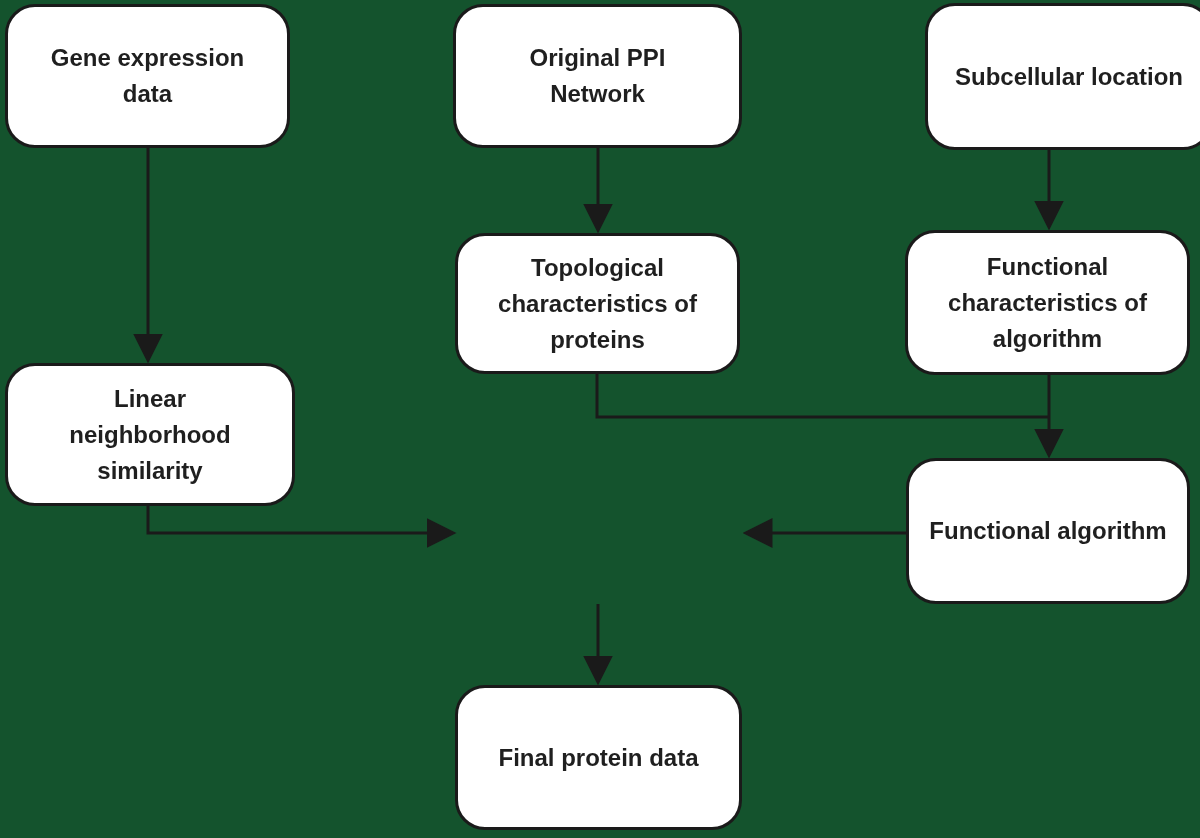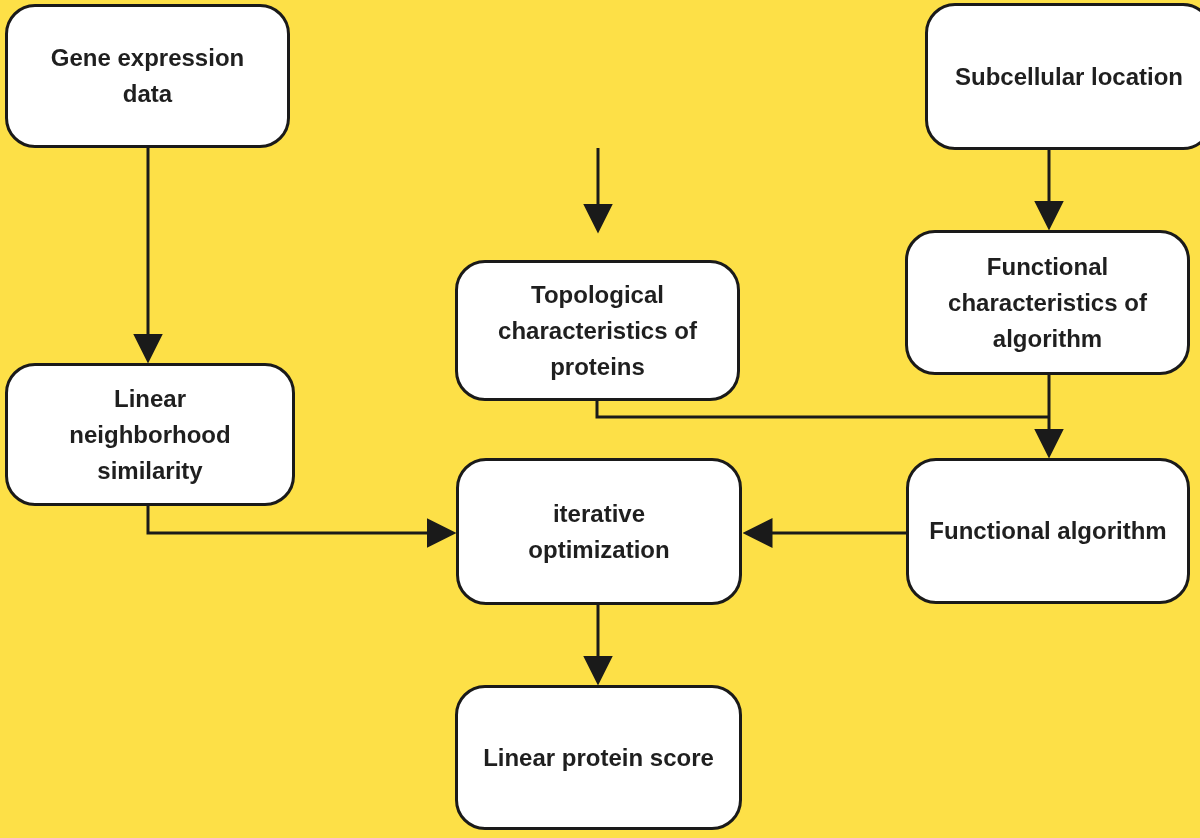--- a/index.html
+++ b/index.html
@@ -1,20 +1,20 @@
 <!DOCTYPE html>
 <html><head>
 <meta charset="utf-8">
 <style>
   html, body { margin: 0; padding: 0; background: #ffffff; }
   .canvas {
     position: relative;
     width: 1200px;
     height: 838px;
-    background: #fde047;
+    background: #14532d;
     font-family: "Liberation Sans", sans-serif;
     overflow: hidden;
   }
   .wires {
     position: absolute;
     left: 0; top: 0;
     width: 1200px; height: 838px;
     pointer-events: none;
   }
   .node {
@@ -35,21 +35,21 @@
   }
   .node .label { white-space: pre-line; }
   .serif-lines {
     font-family: "Liberation Serif", serif;
     white-space: pre-line;
   }
   
   .n-gene        { left: 5px;   top: 4px;   width: 285px; height: 144px; }
   .n-ppi         { left: 453px; top: 4px;   width: 289px; height: 144px; }
   .n-subcellular { left: 904px; top: 3px;   width: 288px; height: 147px; margin-left: 21px; }
-  .n-topological { left: 455px; top: 233px; width: 285px; height: 141px; margin-top: 27px; }
+  .n-topological { left: 455px; top: 233px; width: 285px; height: 141px; }
   .n-functional  { left: 905px; top: 230px; width: 285px; height: 145px; }
   .n-linear      { left: 5px;   top: 363px; width: 290px; height: 143px; text-align: center; }
   .n-iteropt     { left: 456px; top: 458px; width: 286px; height: 147px; }
   .n-iteralg     { left: 906px; top: 458px; width: 284px; height: 146px; }
   .n-final       { left: 455px; top: 685px; width: 287px; height: 145px; }
 </style>
 </head>
 <body>
 
 <div class="canvas">
@@ -70,20 +70,24 @@
       <path d="M906,533 L747,533" marker-end="url(#arrow)"></path>
       <path d="M598,604 L598,681" marker-end="url(#arrow)"></path>
     </g>
   </svg>
 
   <div class="node n-gene">
     <div class="label">Gene expression
 data</div>
   </div>
 
+  <div class="node n-ppi">
+    <div class="label">Original PPI
+Network</div>
+  </div>
 
   <div class="node n-subcellular">
     <div class="label">Subcellular location</div>
   </div>
 
   <div class="node n-topological">
     <div class="label">Topological
 characteristics of
 proteins</div>
   </div>
@@ -93,26 +97,22 @@
 characteristics of
 algorithm</div>
   </div>
 
   <div class="node n-linear">
     <div class="label">Linear
 neighborhood
 similarity</div>
   </div>
 
-  <div class="node n-iteropt">
-    <div class="label">iterative
-optimization</div>
-  </div>
 
   <div class="node n-iteralg">
     <div class="label">Functional algorithm</div>
   </div>
 
   <div class="node n-final">
-    <div class="label">Linear protein score</div>
+    <div class="label">Final protein data</div>
   </div>
 
 </div>
 
 </body></html>

